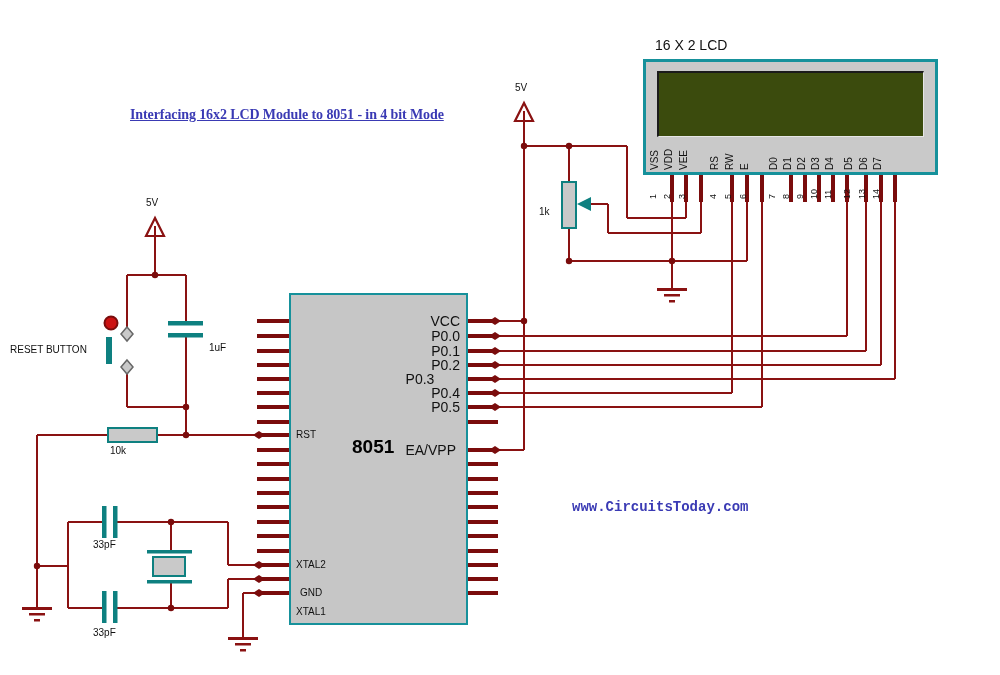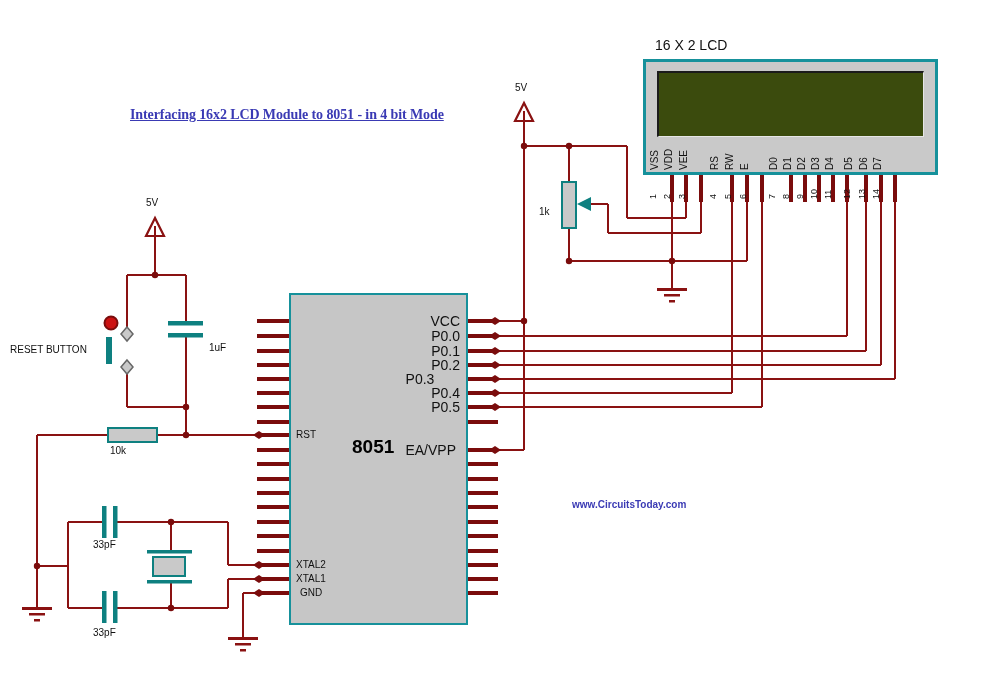--- a/index.html
+++ b/index.html
@@ -5,22 +5,22 @@
   html,body{margin:0;padding:0;background:#ffffff;}
   #stage{position:relative;width:1000px;height:675px;background:#ffffff;overflow:hidden;
          font-family:"Liberation Sans",sans-serif;}
   .lbl{position:absolute;color:#111;font-size:10px;line-height:12px;white-space:nowrap;}
   .vlabel{position:absolute;color:#111;font-size:10px;line-height:12px;height:12px;white-space:nowrap;
           transform:rotate(-90deg);transform-origin:0 100%;}
   .vnum{position:absolute;color:#111;font-size:9px;line-height:12px;height:12px;white-space:nowrap;
           transform:rotate(-90deg);transform-origin:0 100%;}
   #title{position:absolute;left:130px;top:107px;color:#3a3ab4;font-family:"Liberation Serif",serif;
          font-size:14px;font-weight:bold;text-decoration:underline;letter-spacing:-0.1px;}
-  #watermark{position:absolute;left:572px;top:499px;color:#3a3ab4;font-family:Liberation Sans, sans-serif;
-         font-size:10px;font-weight:bold;}
+  #watermark{position:absolute;left:572px;top:499px;color:#3a3ab4;font-family:Liberation Mono, monospace;
+         font-size:14px;font-weight:bold;}
   #lcd-module{position:absolute;left:643px;top:59px;width:289px;height:110px;
               background:#c9c9c9;border:3px solid #16919b;}
   #lcd-screen{position:absolute;left:11px;top:9px;width:264px;height:63px;background:#3b4b0d;
               border-top:2px solid #1b1b1b;border-left:2px solid #1b1b1b;
               border-right:1px solid #e6e6e6;border-bottom:1px solid #e6e6e6;}
   #lcd-title{position:absolute;left:655px;top:37px;color:#111;font-size:14px;}
   #mcu{position:absolute;left:289px;top:293px;width:175px;height:328px;
        background:#c6c6c6;border:2px solid #16919b;}
   #mcu-name{position:absolute;left:352px;top:436px;color:#000;font-size:19px;font-weight:bold;}
   .rpin{position:absolute;left:380px;width:80px;text-align:right;color:#111;font-size:14px;line-height:12px;}
@@ -230,21 +230,21 @@
 
   <div id="lcd-module">
     <div id="lcd-screen"></div>
   </div>
   <div id="lcd-title">16 X 2 LCD</div>
 
   <div id="mcu"></div>
   <div id="mcu-name">8051</div>
   <div class="lbl" style="left:296px;top:429px;">RST</div>
   <div class="lbl" style="left:296px;top:559px;">XTAL2</div>
-  <div class="lbl" style="left:296px;top:573px;">XTAL1</div>
+  <div class="lbl" style="left:296px;top:606px;">XTAL1</div>
   <div class="lbl" style="left:300px;top:587px;">GND</div>
   <div class="rpin" style="top:444px;left:378px;width:78px;">EA/VPP</div>
 
   <div class="lbl" style="left:146px;top:197px;">5V</div>
   <div class="lbl" style="left:515px;top:82px;">5V</div>
   <div class="lbl" style="left:10px;top:344px;">RESET BUTTON</div>
   <div class="lbl" style="left:209px;top:342px;">1uF</div>
   <div class="lbl" style="left:110px;top:445px;">10k</div>
   <div class="lbl" style="left:93px;top:539px;">33pF</div>
   <div class="lbl" style="left:93px;top:627px;">33pF</div>

